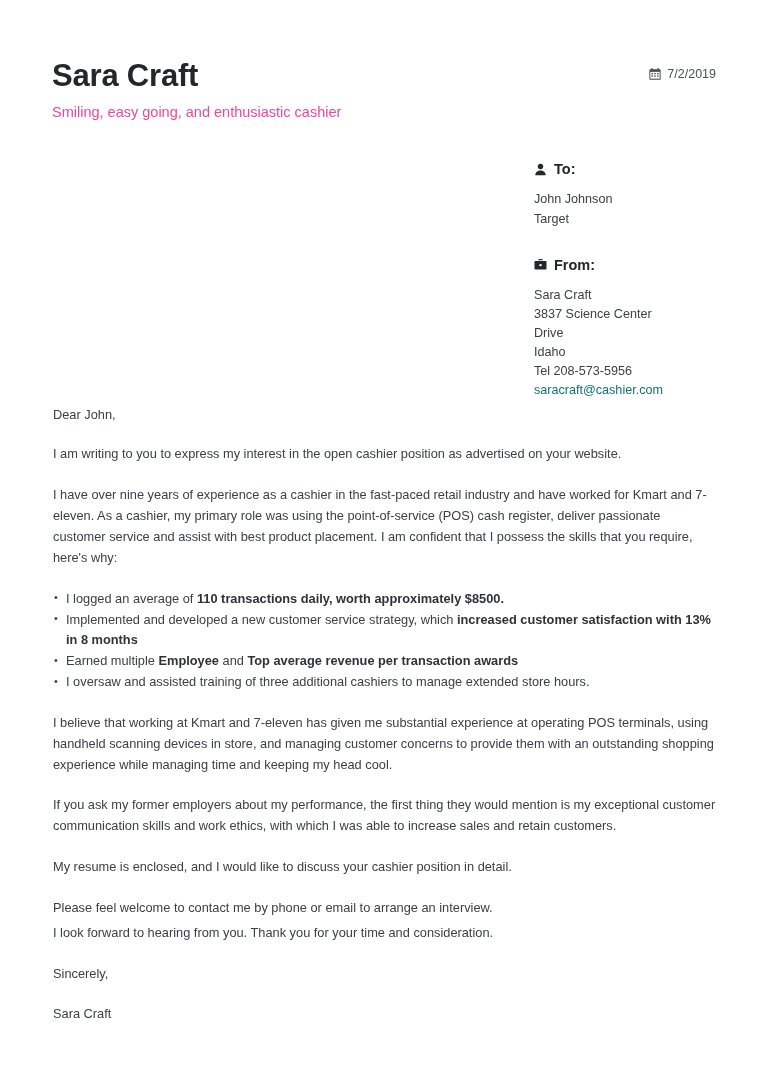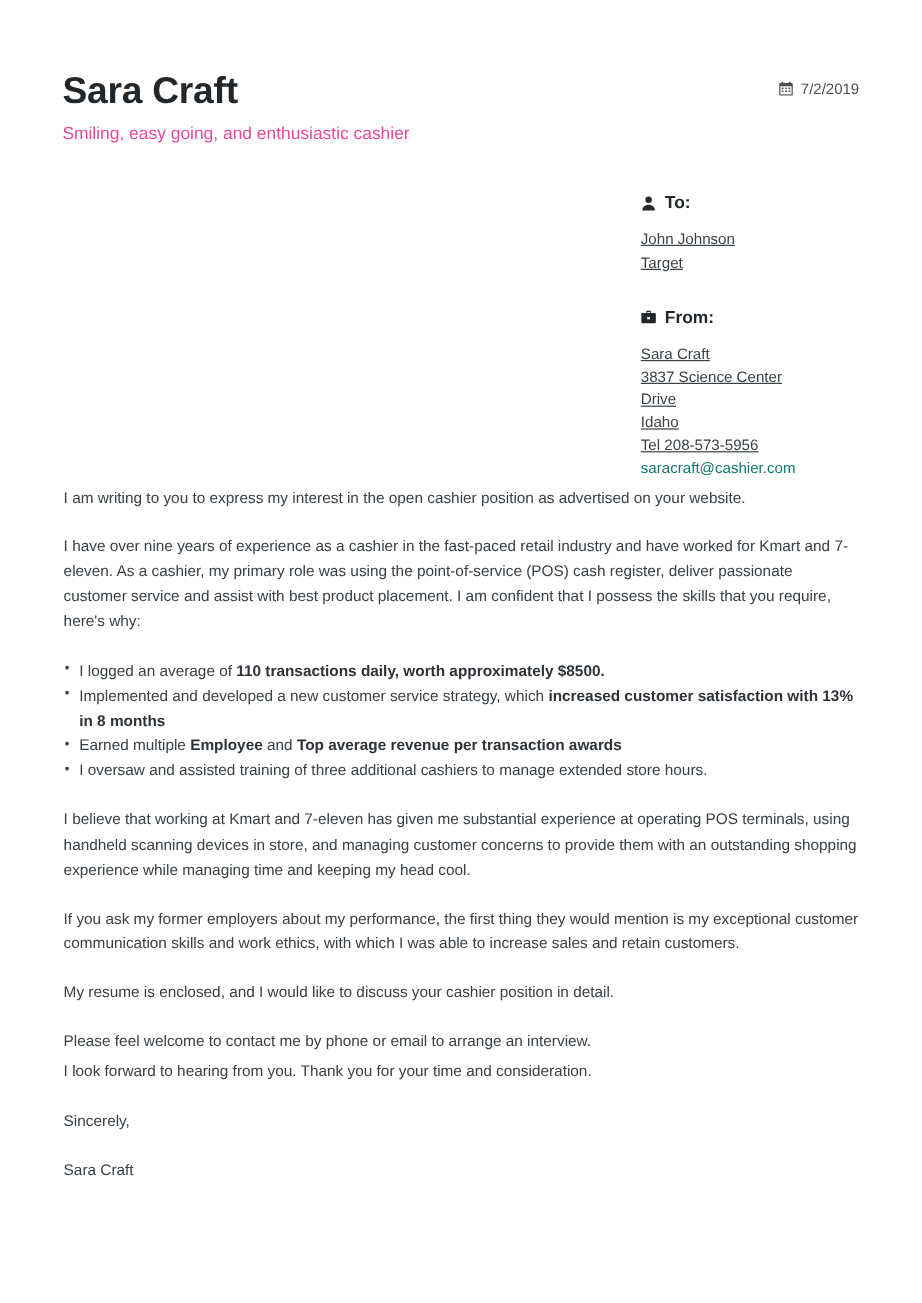--- a/index.html
+++ b/index.html
@@ -107,21 +107,20 @@
     align-items: center;
     justify-content: center;
     flex: 0 0 auto;
   }
   .side-icon svg { display: block; }
 
   .side-line {
     font-size: 12.6px;
     line-height: 1.52;
     color: #3a4146;
-    text-decoration: underline;
   }
 
   .side-link {
     font-size: 12.6px;
     line-height: 1.52;
     color: #0f766e;
     text-decoration: none;
     display: block;
   }
 
@@ -233,20 +232,21 @@
         <div class="side-line">Drive</div>
         <div class="side-line">Idaho</div>
         <div class="side-line">Tel 208-573-5956</div>
         <a class="side-link" href="#">saracraft@cashier.com</a>
       </div>
 
     </div>
 
     <div class="letter">
 
+      <div class="salutation">Dear John,</div>
 
       <div class="para">I am writing to you to express my interest in the open cashier position as advertised on your website.</div>
 
       <div class="para">I have over nine years of experience as a cashier in the fast-paced retail industry and have worked for Kmart and 7-eleven. As a cashier, my primary role was using the point-of-service (POS) cash register, deliver passionate customer service and assist with best product placement. I am confident that I possess the skills that you require, here's why:</div>
 
       <ul class="bullets">
         <li>
           <span>I logged an average of </span><b>110 transactions daily, worth approximately $8500.</b>
         </li>
         <li>

